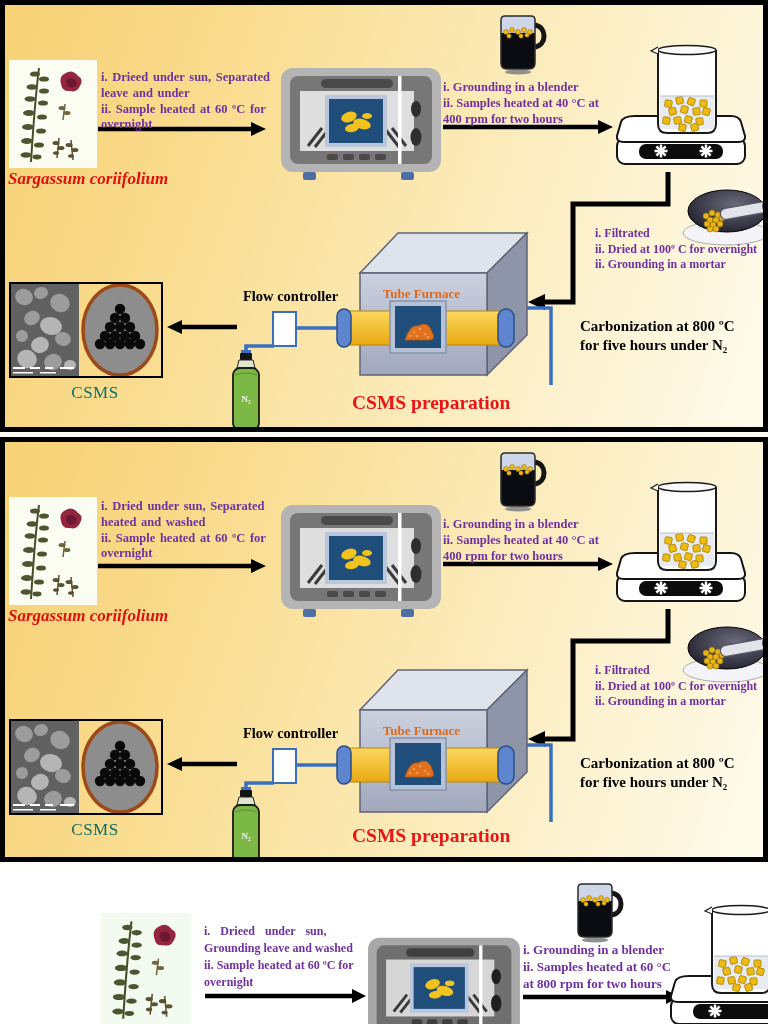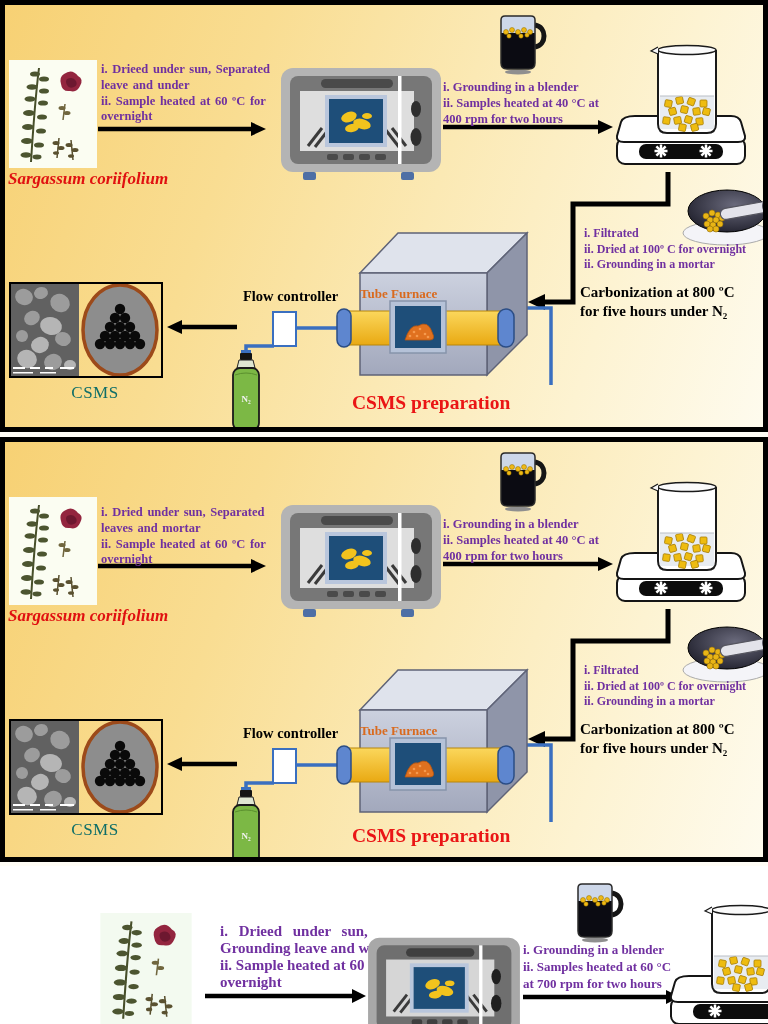--- a/index.html
+++ b/index.html
@@ -11,25 +11,25 @@
   #panel1{top:0;height:432px;}
   #panel2{top:437px;height:425px;}
   #panel3{position:absolute;top:866px;left:0;width:768px;height:158px;background:#fff;overflow:hidden;}
   .abs{position:absolute;}
   .steps{font-weight:bold;color:#7030a0;font-size:12.5px;line-height:15.8px;}
   .steps div{white-space:nowrap;}
   .ws1 div{word-spacing:1.5px;}
   .js1{word-spacing:7px;}
   .species{font-weight:bold;font-style:italic;color:#e01010;font-size:17px;white-space:nowrap;}
   .small-steps{font-weight:bold;color:#7030a0;font-size:12px;line-height:15.5px;}
-  .small-steps div{white-space:nowrap;}
-  .carbon{font-weight:bold;color:#000;font-size:15px;line-height:19px;}
+  .small-steps div{white-space:nowrap;margin-left:11px;}
+  .carbon{font-weight:bold;color:#000;font-size:15px;line-height:19px;margin-top:34px;}
   .carbon div{white-space:nowrap;}
   .flowlbl{font-weight:bold;color:#000;font-size:14.5px;text-align:center;white-space:nowrap;}
-  .furnlbl{font-weight:bold;color:#d96a1e;font-size:13px;text-align:left;white-space:nowrap;}
+  .furnlbl{font-weight:bold;color:#d96a1e;font-size:13px;text-align:right;white-space:nowrap;}
   .csms{font-weight:normal;color:#0f6e68;font-size:17px;text-align:center;letter-spacing:.5px;}
   .csmsprep{font-weight:bold;color:#ea1515;font-size:19.5px;white-space:nowrap;}
   .flowbox{width:25px;height:36px;background:#fff;border:2.5px solid #3a6fc0;box-sizing:border-box;}
   svg{display:block;}
 </style>
 </head>
 <body>
 
 <svg width="0" height="0" style="position:absolute" aria-hidden="true">
   <defs>
@@ -101,21 +101,21 @@
             <ellipse cx="52" cy="88" rx="3.5" ry="2"></ellipse>
             <ellipse cx="47" cy="93" rx="3" ry="1.8"></ellipse>
         <ellipse cx="60" cy="85" rx="3.5" ry="2"></ellipse>
             <ellipse cx="66" cy="90" rx="3.5" ry="2"></ellipse>
             <ellipse cx="62" cy="96" rx="3" ry="1.8"></ellipse>
       </g>
     </svg>
   </div>
   <div class="abs species" style="left:3px;top:164px">Sargassum coriifolium</div>
 
-  <div class="abs steps ws1" style="left:96px;top:57px">
+  <div class="abs steps ws1" style="left:96px;top:65px">
     <div>i. Drieed under sun, Separated</div>
     <div>leave and under</div>
     <div>ii. Sample heated at 60 ºC for</div>
     <div>overnight</div>
   </div>
 
   <div class="abs" style="left:276px;top:57px">
     <svg width="160" height="118" viewBox="0 0 160 118">
       <rect x="22" y="110" width="13" height="8" rx="2" fill="#4e6fa5"></rect>
           <rect x="120" y="110" width="13" height="8" rx="2" fill="#4e6fa5"></rect>
@@ -390,23 +390,23 @@
             <ellipse cx="52" cy="88" rx="3.5" ry="2"></ellipse>
             <ellipse cx="47" cy="93" rx="3" ry="1.8"></ellipse>
         <ellipse cx="60" cy="85" rx="3.5" ry="2"></ellipse>
             <ellipse cx="66" cy="90" rx="3.5" ry="2"></ellipse>
             <ellipse cx="62" cy="96" rx="3" ry="1.8"></ellipse>
       </g>
     </svg>
   </div>
   <div class="abs species" style="left:3px;top:164px">Sargassum coriifolium</div>
 
-  <div class="abs steps ws1" style="left:96px;top:63px">
+  <div class="abs steps ws1" style="left:96px;top:57px">
     <div>i. Dried under sun, Separated</div>
-    <div>leaves and mortar</div>
+    <div>heated and washed</div>
     <div>ii. Sample heated at 60 ºC for</div>
     <div>overnight</div>
   </div>
 
   <div class="abs" style="left:276px;top:57px">
     <svg width="160" height="118" viewBox="0 0 160 118">
       <rect x="22" y="110" width="13" height="8" rx="2" fill="#4e6fa5"></rect>
           <rect x="120" y="110" width="13" height="8" rx="2" fill="#4e6fa5"></rect>
       <rect x="0" y="6" width="160" height="104" rx="12" fill="#b4b4b4"></rect>
       <rect x="9" y="14" width="142" height="88" rx="8" fill="#777"></rect>
@@ -669,21 +669,21 @@
         <ellipse cx="47" cy="83" rx="3.5" ry="2"></ellipse>
             <ellipse cx="52" cy="88" rx="3.5" ry="2"></ellipse>
             <ellipse cx="47" cy="93" rx="3" ry="1.8"></ellipse>
         <ellipse cx="60" cy="85" rx="3.5" ry="2"></ellipse>
             <ellipse cx="66" cy="90" rx="3.5" ry="2"></ellipse>
             <ellipse cx="62" cy="96" rx="3" ry="1.8"></ellipse>
       </g>
     </svg>
   </div>
 
-  <div class="abs steps" style="left:220px;top:57px;font-size:15px;line-height:17px">
+  <div class="abs steps" style="left:204px;top:57px;font-size:12px;line-height:17px">
     <div class="js1">i. Drieed under sun,</div>
     <div>Grounding leave and washed</div>
     <div>ii. Sample heated at 60 ºC for</div>
     <div>overnight</div>
   </div>
 
   <div class="abs" style="left:368px;top:66px">
     <svg width="152" height="112" viewBox="0 0 160 118">
       <rect x="0" y="6" width="160" height="104" rx="12" fill="#a8a8a8"></rect>
       <rect x="9" y="14" width="142" height="88" rx="8" fill="#6f6f6f"></rect>
@@ -731,21 +731,21 @@
         <circle cx="27" cy="23" r="2.2"></circle>
             <circle cx="33" cy="22" r="2.2"></circle>
       </g>
       <path d="M7,7 q0,-4 4,-4 h26 q4,0 4,4 v43 q0,6 -6,6 h-22 q-6,0 -6,-6 Z" fill="none" stroke="#2a2a2a" stroke-width="1.5"></path>
     </svg>
   </div>
 
   <div class="abs steps" style="left:523px;top:75px;font-size:13px;line-height:17px">
     <div>i. Grounding in a blender</div>
     <div>ii. Samples heated at 60 °C</div>
-    <div>at 700 rpm for two hours</div>
+    <div>at 800 rpm for two hours</div>
   </div>
 
   <div class="abs" style="left:667px;top:32px">
     <svg width="135" height="140" viewBox="0 0 135 140">
       <rect x="4" y="100" width="128" height="26" rx="8" fill="#fff" stroke="#151515" stroke-width="2"></rect>
       <path d="M22,78 L118,78 Q126,78 128,84 L132,98 Q133,104 125,104 L11,104 Q3,104 4,98 L8,84 Q10,78 22,78 Z" fill="#fff" stroke="#151515" stroke-width="2"></path>
       <rect x="26" y="106" width="84" height="15" rx="7" fill="#0c0c0c"></rect>
       <g stroke="#fff" stroke-width="2.5">
         <line x1="48" y1="106.5" x2="48" y2="119.5"></line>
             <line x1="41.5" y1="113" x2="54.5" y2="113"></line>

